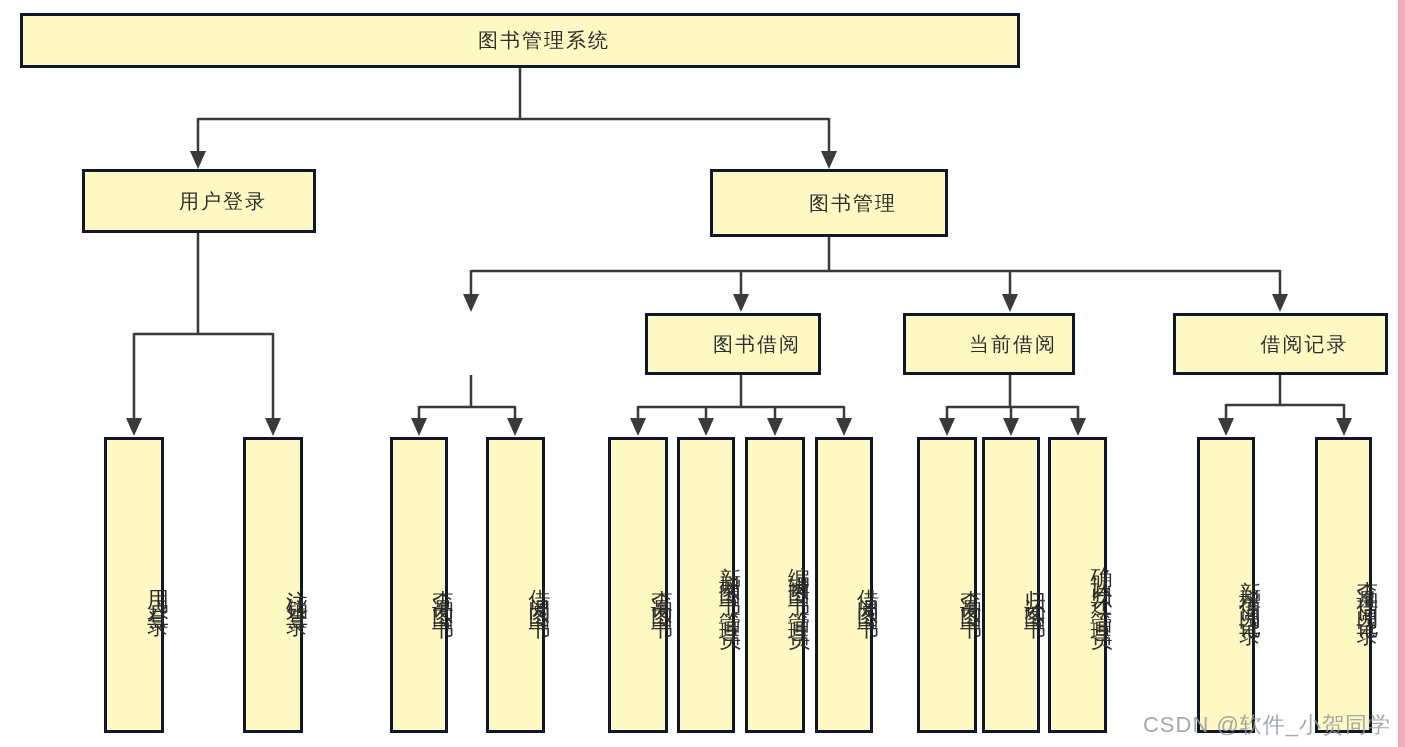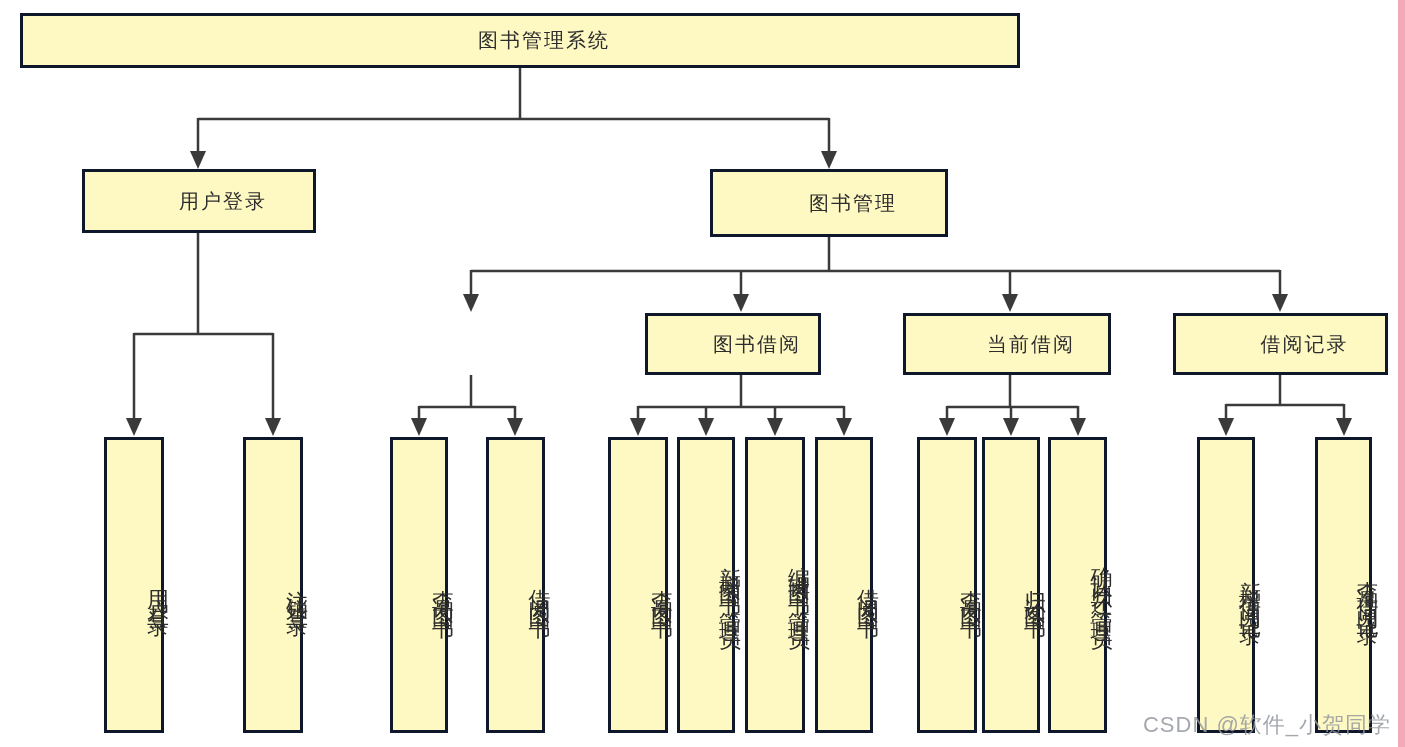--- a/index.html
+++ b/index.html
@@ -15,21 +15,21 @@
     display:flex;align-items:center;justify-content:center;
     box-sizing:border-box;z-index:2;padding-left:48px;
   }
   .h-node{font-size:20px;letter-spacing:2px;}
   .root{left:20px;top:13px;width:1000px;height:55px;}
   .l2-1{left:82px;top:169px;width:234px;height:64px;}
   .l2-2{left:710px;top:169px;width:238px;height:68px;}
   .l3{top:313px;height:62px;}
   .l3-1{left:363px;width:216px;}
   .l3-2{left:622px;width:176px;margin-left:23px;}
-  .l3-3{left:903px;width:208px;}
+  .l3-3{left:903px;width:172px;}
   .l3-4{left:1173px;width:215px;}
   .leaf{top:437px;height:296px;font-size:22px;}
   .leaf span{
     writing-mode:vertical-rl;text-orientation:mixed;
     letter-spacing:9px;line-height:1;display:block;
     margin-bottom:-9px; 
   }
   .lf1{left:104px;width:60px;}
   .lf2{left:243px;width:60px;}
   .lf3{left:390px;width:58px;}

